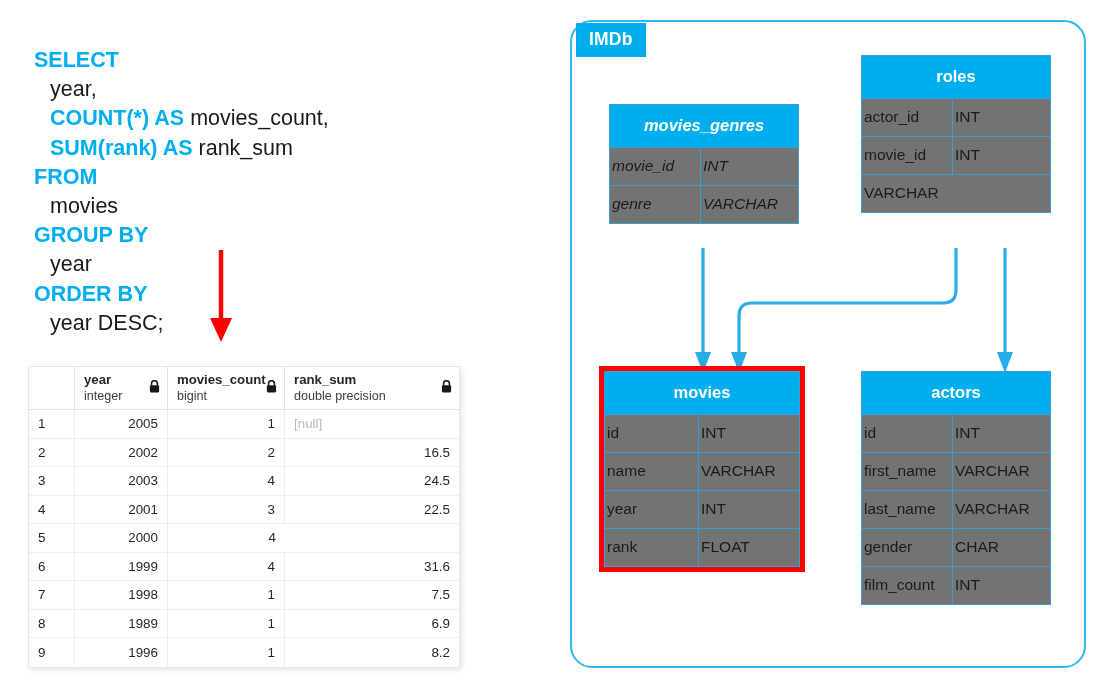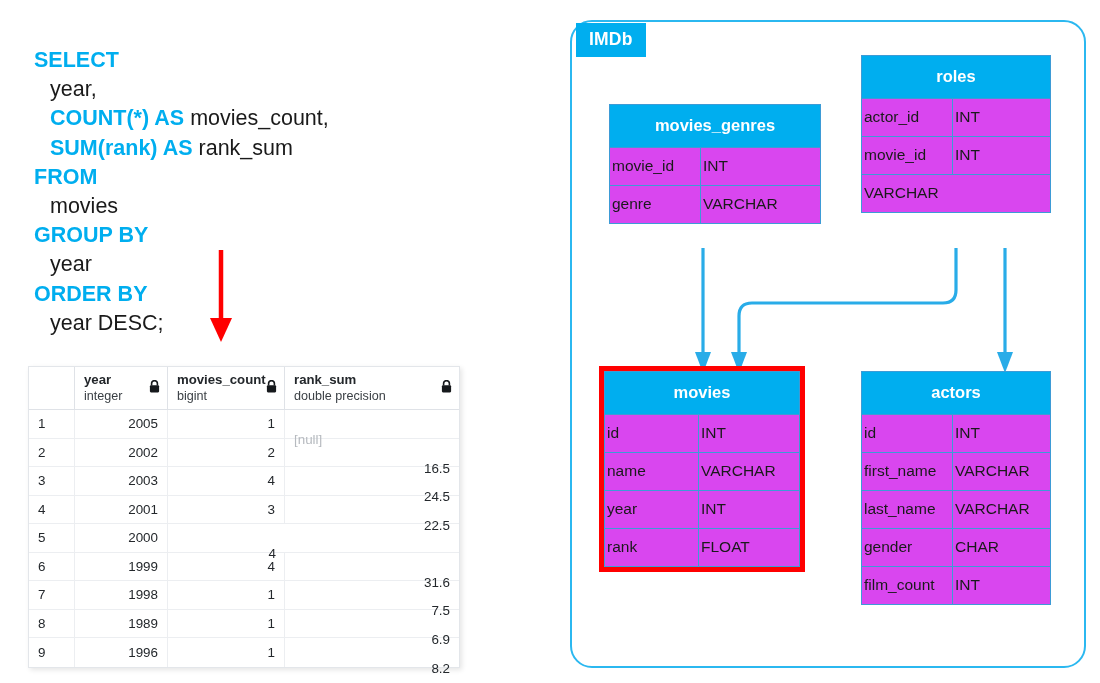--- a/index.html
+++ b/index.html
@@ -46,21 +46,21 @@
   .gh-type { font-weight: normal; font-size: 12.6px; color: #3b4045; }
   .lock-ico { margin-top: 9px; flex: 0 0 auto; }
 
   .grid-row { display: flex; height: 28.5px; border-bottom: 1px solid #eceef1; }
   .grid-row:last-child { border-bottom: none; }
   .gr-cell {
     display: flex; align-items: center; height: 100%;
     border-right: 1px solid #eceef1; padding: 0 9px;
     font-size: 13.4px; color: #24282c;
   }
-  .gr-cell:last-child { border-right: none; margin-top: 16px; }
+  .gr-cell:last-child { border-right: none; }
   .c-num { width: 46px; justify-content: flex-start; }
   .c-year { width: 93px; justify-content: flex-end; }
   .c-count { width: 117px; justify-content: flex-end; }
   .c-sum { width: 174px; justify-content: flex-end; }
   .is-null { color: #b6babf; justify-content: flex-start !important; }
 
   .w-num { width: 46px; } .w-year { width: 93px; }
   .w-count { width: 117px; } .w-sum { width: 174px; }
 
   
@@ -71,37 +71,37 @@
     background: #ffffff;
   }
   #imdb-tab {
     position: absolute; left: 576px; top: 23px;
     background: #00AEEF; color: #ffffff;
     font-weight: bold; font-size: 17.5px;
     padding: 6px 13px 7px 13px;
     letter-spacing: 0.2px;
   }
 
-  .er-table { position: absolute; border: 1.6px solid #3D9BD6; background: #d946ef; }
+  .er-table { position: absolute; border: 1.6px solid #3D9BD6; background: #737373; }
   .er-table.flagged { outline: 5px solid #FF0000; outline-offset: 0px; }
   .er-title {
     background: #00AEEF; color: #ffffff; font-weight: bold;
     font-size: 16.5px; text-align: center;
     padding: 11px 0 12px 0;
     border-bottom: 1.6px solid #3D9BD6;
   }
   .er-row { display: flex; border-bottom: 1.6px solid #3D9BD6; }
   .er-row:last-child { border-bottom: none; }
   .er-field, .er-type {
     padding: 9px 2px 10px 2px; font-size: 15.5px; color: #1a1a1a;
     text-align: left; overflow: hidden; white-space: nowrap;
   }
   .er-field { border-right: 1.6px solid #3D9BD6; }
 
-  #tbl-movies-genres { left: 37px; top: 82px; width: 212px; }
+  #tbl-movies-genres { left: 37px; top: 82px; width: 190px; font-style: italic; }
   #tbl-movies-genres .er-field { width: 91px; } #tbl-movies-genres .er-type { width: 96px; }
   #tbl-roles { left: 289px; top: 33px; width: 190px; }
   #tbl-roles .er-field { width: 91px; } #tbl-roles .er-type { width: 96px; }
   #tbl-movies { left: 32px; top: 349px; width: 196px; }
   #tbl-movies .er-field { width: 94px; } #tbl-movies .er-type { width: 99px; }
   #tbl-actors { left: 289px; top: 349px; width: 190px; }
   #tbl-actors .er-field { width: 91px; } #tbl-actors .er-type { width: 96px; }
 
   #er-links { position: absolute; left: 0; top: 0; width: 516px; height: 648px; pointer-events: none; }
 </style>

